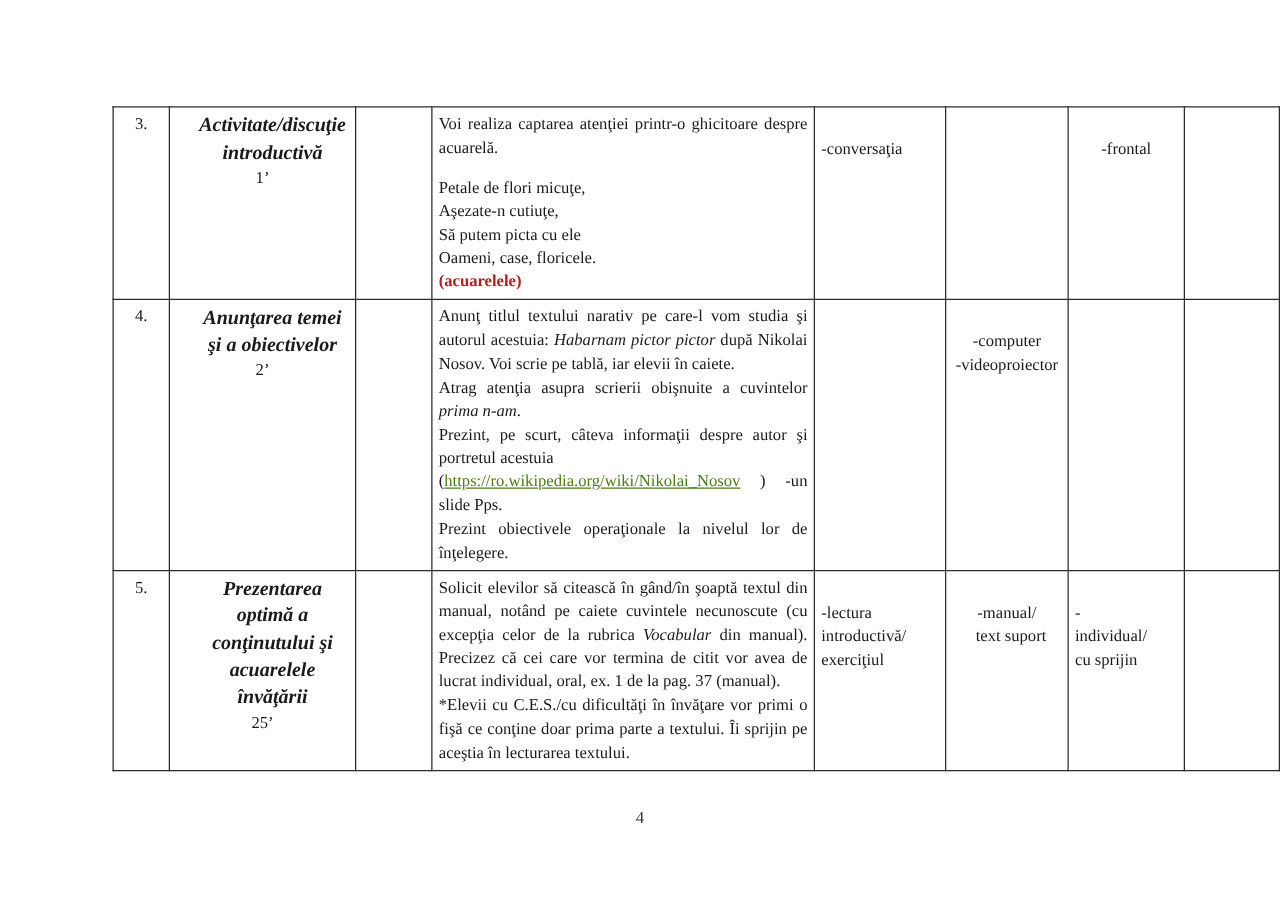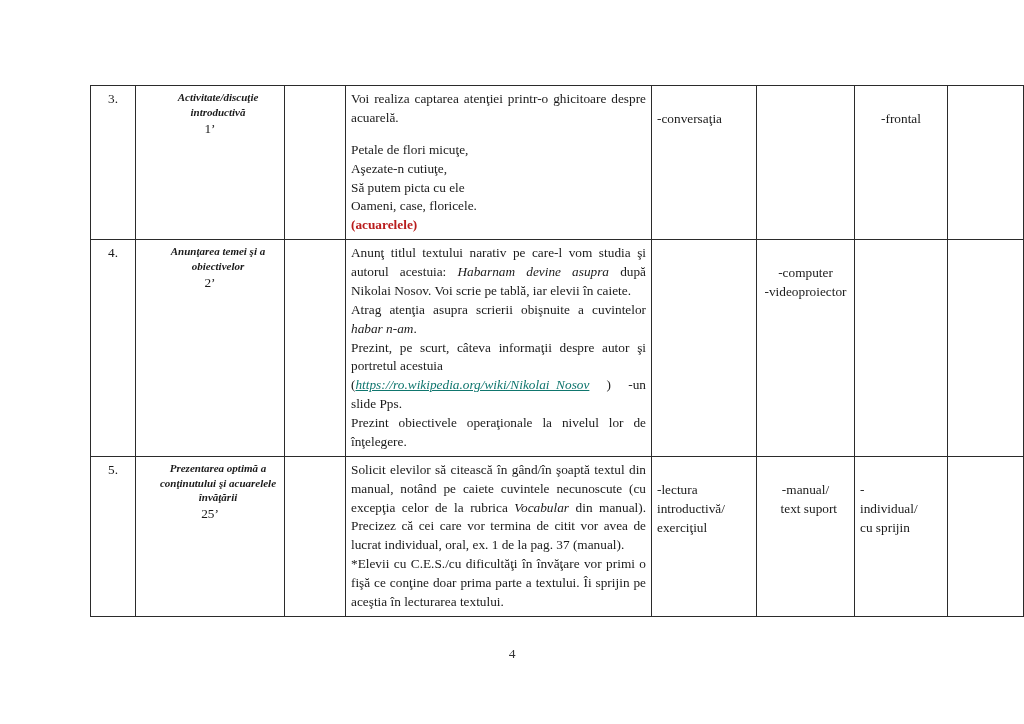--- a/index.html
+++ b/index.html
@@ -43,40 +43,39 @@
   .c-empty { width: 50px; }
   .c-body  { width: 295px; }
   .c-meth  { width: 94px; }
   .c-res   { width: 87px; text-align: center; }
   .c-org   { width: 82px; }
   .c-eval  { width: 65px; }
 
   .stage-title {
     font-weight: bold;
     font-style: italic;
-    font-size: 11px;
+    font-size: 16px;
     line-height: 1.35;
     margin-left: 16px;
   }
   .stage-time {
     font-style: normal;
     font-weight: normal;
     font-size: 13.3px;
   }
 
   .just { text-align: justify; text-justify: inter-word; }
   .just p { margin: 0; }
   .body-text p { margin: 0; }
   .gap { height: 13px; }
   .ital { font-style: italic; }
   .orange { color: #b91c1c; font-weight: bold; }
   .link {
-    color: #0f766e;
+    color: #4d7c0f;
     text-decoration: underline;
-    font-style: italic;
   }
   .side-cell {
     font-size: 13.1px;
     line-height: 1.38;
     padding-top: 6px;
   }
   .side-cell .ln { display: block; white-space: pre-wrap; margin-top: 20px; }
 
   .row3-body p { margin: 0; }
 
@@ -144,22 +143,22 @@
         </td>
         <td class="c-stage">
           <div class="stage-title">Anunţarea temei şi a obiectivelor</div>
           <div class="stage-time">2’</div>
         </td>
         <td class="c-empty">
           <span></span>
         </td>
         <td class="c-body">
           <div class="just body-text">
-            <p><span>Anunţ titlul textului narativ pe care-l vom studia şi autorul acestuia: </span><span class="ital">Habarnam devine asupra</span><span> după Nikolai Nosov. Voi scrie pe tablă, iar elevii în caiete.</span></p>
-            <p><span>Atrag atenţia asupra scrierii obişnuite a cuvintelor </span><span class="ital">habar n-am</span><span>.</span></p>
+            <p><span>Anunţ titlul textului narativ pe care-l vom studia şi autorul acestuia: </span><span class="ital">Habarnam pictor pictor</span><span> după Nikolai Nosov. Voi scrie pe tablă, iar elevii în caiete.</span></p>
+            <p><span>Atrag atenţia asupra scrierii obişnuite a cuvintelor </span><span class="ital">prima n-am</span><span>.</span></p>
             <p><span>Prezint, pe scurt, câteva informaţii despre autor şi portretul acestuia</span><br><span>(</span><span class="link">https://ro.wikipedia.org/wiki/Nikolai_Nosov</span><span> ) -un slide Pps.</span></p>
             <p>Prezint obiectivele operaţionale la nivelul lor de înţelegere.</p>
           </div>
         </td>
         <td class="c-meth side-cell">
           <span class="ln"></span>
         </td>
         <td class="c-res side-cell pad-top-lg">
           <span class="ln">-computer
 -videoproiector</span>

